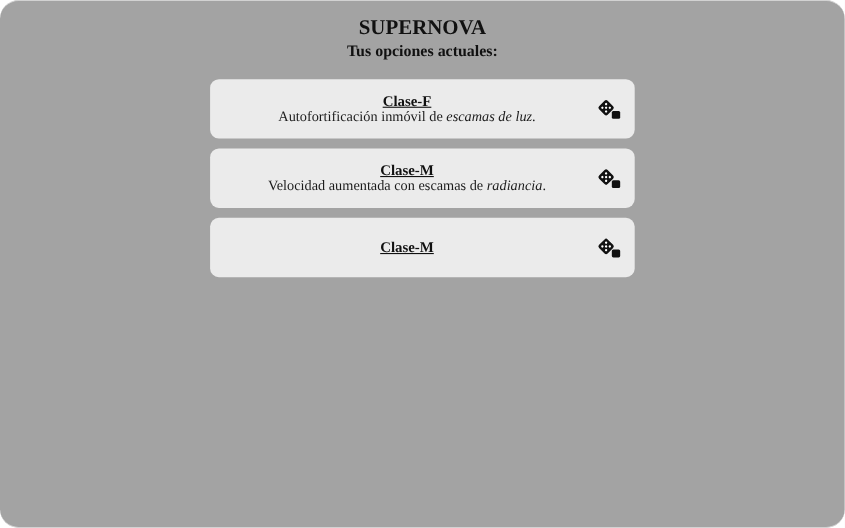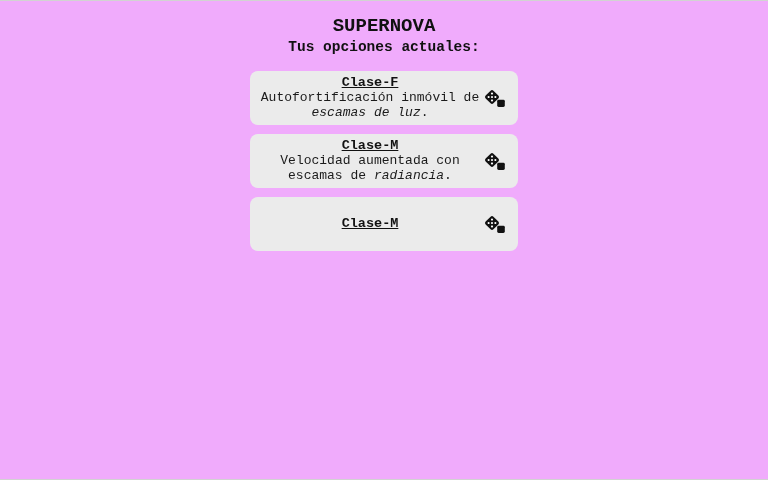--- a/index.html
+++ b/index.html
@@ -6,44 +6,45 @@
     margin: 0;
     padding: 0;
     background: #ffffff;
   }
   .page {
     width: 768px;
     height: 480px;
     box-sizing: border-box;
     border-top: 1px solid #d2d2d2;
     border-bottom: 1px solid #d2d2d2;
-    background: #f0abfc;
-    font-family: Liberation Mono, monospace;
+    background: #a3a3a3;
+    font-family: Liberation Serif, serif;
     color: #1b1b1b;
     overflow: hidden;
+    border-radius: 17px;
   }
   .title {
     margin: 14px 0 0 0;
     text-align: center;
     font-size: 19px;
     font-weight: 700;
     color: #111111;
   }
   .subtitle {
     margin: 2px 0 0 0;
     text-align: center;
     font-size: 14.5px;
     font-weight: 700;
     color: #111111;
   }
   .options {
     margin-top: 16px;
   }
   .option-card {
-    width: 268px;
+    width: 386px;
     height: 54px;
     margin: 0 auto 9px auto;
     background: #ebebeb;
     border-radius: 8px;
     display: flex;
     align-items: center;
     padding: 0 12px 0 10px;
     box-sizing: border-box;
     cursor: pointer;
   }

